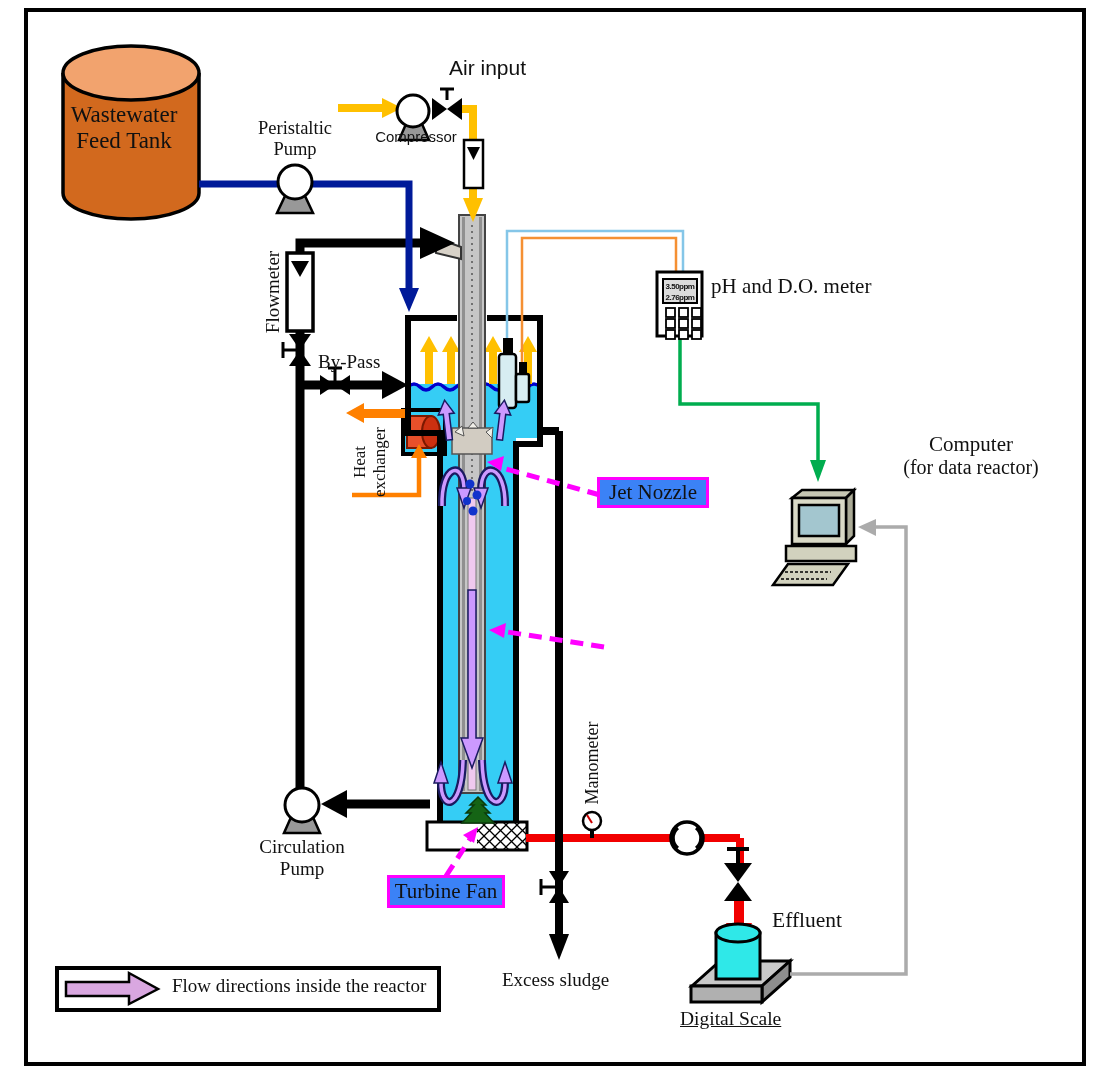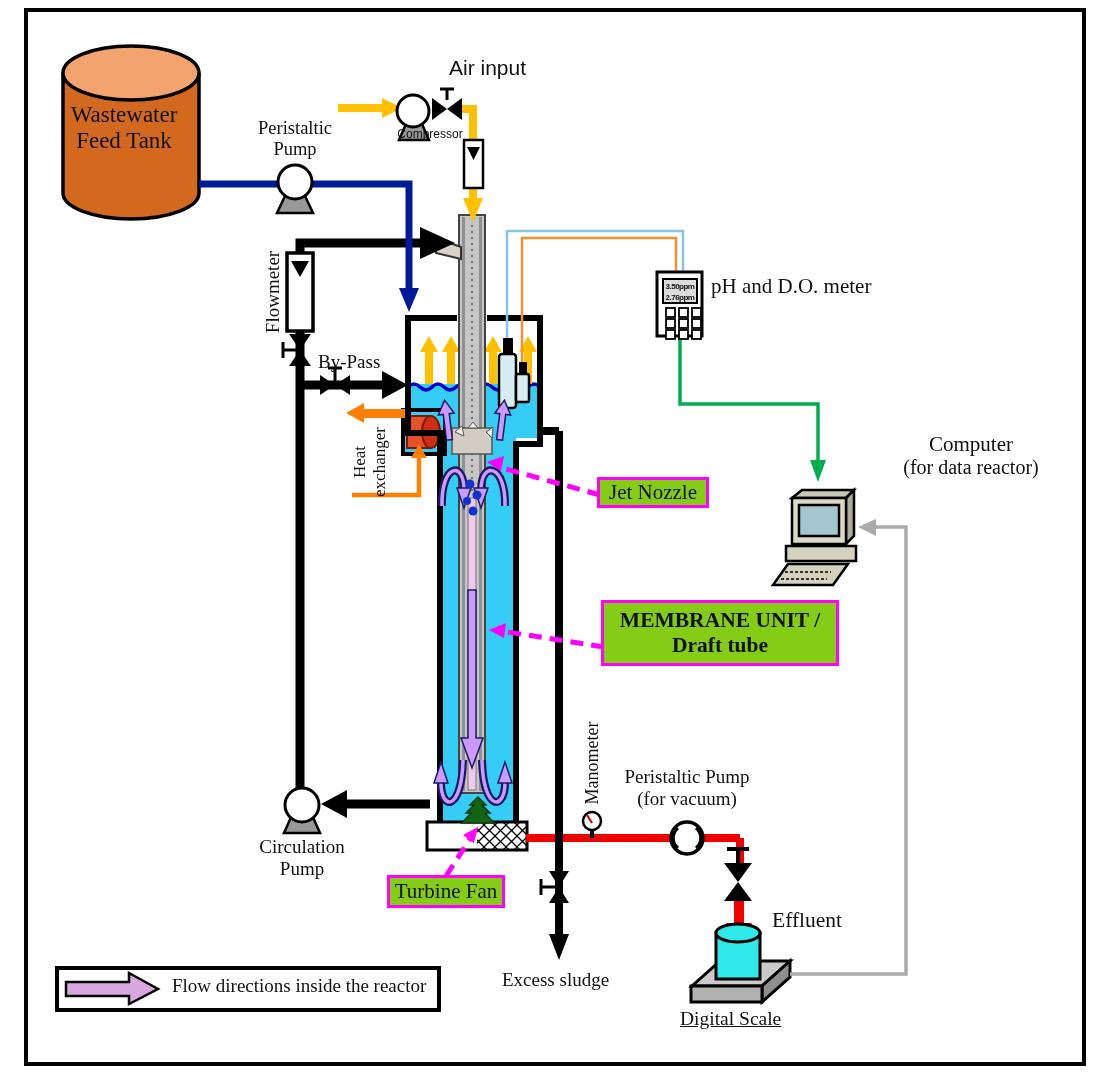--- a/index.html
+++ b/index.html
@@ -5,21 +5,21 @@
   html,body{margin:0;padding:0;background:#fff;}
   #canvas{position:relative;width:1105px;height:1074px;background:#fff;overflow:hidden;
           font-family:"Liberation Serif","DejaVu Serif",serif;color:#111;}
   #frame{position:absolute;left:24px;top:8px;width:1062px;height:1058px;
          border:4px solid #000;box-sizing:border-box;}
   svg.layer{position:absolute;left:0;top:0;}
   .lbl{position:absolute;white-space:nowrap;line-height:1.15;}
   .ctr{text-align:center;white-space:normal;}
   .sans{font-family:"Liberation Sans","DejaVu Sans",sans-serif;}
   .rot{transform:rotate(-90deg);transform-origin:center center;text-align:center;}
-  .magbox{position:absolute;border:3px solid #FF00FF;background:#84cc16;box-sizing:border-box;
+  .magbox{position:absolute;border:3px solid #FF00FF;background:#3b82f6;box-sizing:border-box;
           display:flex;align-items:center;justify-content:center;flex-direction:column;}
   .legendbox{position:absolute;left:55px;top:966px;width:386px;height:46px;
              border:4px solid #000;box-sizing:border-box;}
   .disp{position:absolute;left:663px;top:281px;width:34px;height:22px;
         font-family:"Liberation Sans",sans-serif;font-size:8px;font-weight:bold;
         line-height:11px;letter-spacing:-0.5px;text-align:center;border-radius:9px;}
 </style>
 </head>
 <body>
 
@@ -270,21 +270,21 @@
       <line x1="604" y1="647" x2="501" y2="631" stroke="#FF00FF" stroke-width="5" stroke-dasharray="13,8"></line>
       <polygon points="489,630 506,623 504,638" fill="#FF00FF"></polygon>
       <line x1="446" y1="876" x2="472" y2="836" stroke="#FF00FF" stroke-width="5" stroke-dasharray="13,8"></line>
       <polygon points="478,827 463,835 474,843" fill="#FF00FF"></polygon>
     </g>
 
     <polygon points="66,982 129,982 129,973 158,989 129,1004 129,996 66,996" fill="#D9A7E0" stroke="#000" stroke-width="2.5"></polygon>
   </svg>
 
   <div class="lbl sans" style="left:441px;top:56px;font-size:21px;margin-left:8px;">Air input</div>
-  <div class="lbl sans ctr" style="left:382px;top:128px;width:96px;font-size:12px;">Compressor</div>
+  <div class="lbl sans ctr" style="left:368px;top:128px;width:96px;font-size:15px;">Compressor</div>
 
   <div class="lbl ctr" style="left:240px;top:118px;width:110px;font-size:18.5px;">
     <span style="display:block">Peristaltic</span>
     <span style="display:block">Pump</span>
   </div>
 
   <div class="lbl ctr" style="left:64px;top:102px;width:120px;font-size:23px;">
     <span style="display:block">Wastewater</span>
     <span style="display:block">Feed Tank</span>
   </div>
@@ -295,24 +295,20 @@
 
   <div class="lbl rot ctr" style="left:320px;top:442px;width:100px;height:40px;font-size:17px;line-height:20px;">
     <span style="display:block">Heat</span>
     <span style="display:block">exchanger</span>
   </div>
 
   <div class="magbox" style="left:597px;top:477px;width:112px;height:31px;">
     <span style="font-size:21px;">Jet Nozzle</span>
   </div>
 
-  <div class="magbox" style="left:601px;top:600px;width:238px;height:66px;border-width:3.5px;">
-    <span style="font-size:21.5px;font-weight:bold;">MEMBRANE UNIT /</span>
-    <span style="font-size:21.5px;font-weight:bold;">Draft tube</span>
-  </div>
 
   <div class="magbox" style="left:387px;top:875px;width:118px;height:33px;">
     <span style="font-size:21px;">Turbine Fan</span>
   </div>
 
   <div class="lbl" style="left:711px;top:274px;font-size:21px;">pH and D.O. meter</div>
 
   <div class="disp">
     <span style="display:block">3.50ppm</span>
     <span style="display:block">2.76ppm</span>
@@ -323,24 +319,20 @@
     <span style="display:block;font-size:20px;">(for data reactor)</span>
   </div>
 
   <div class="lbl ctr" style="left:248px;top:836px;width:108px;font-size:19px;">
     <span style="display:block">Circulation</span>
     <span style="display:block">Pump</span>
   </div>
 
   <div class="lbl rot" style="left:542px;top:753px;width:100px;height:20px;font-size:18px;">Manometer</div>
 
-  <div class="lbl ctr" style="left:612px;top:766px;width:150px;font-size:19px;">
-    <span style="display:block">Peristaltic Pump</span>
-    <span style="display:block">(for vacuum)</span>
-  </div>
 
   <div class="lbl" style="left:502px;top:969px;font-size:19px;">Excess sludge</div>
 
   <div class="lbl" style="left:772px;top:908px;font-size:21.5px;">Effluent</div>
 
   <div class="lbl" style="left:680px;top:1008px;font-size:19.5px;text-decoration:underline;">Digital Scale</div>
 
   <div class="legendbox"></div>
   <div class="lbl" style="left:172px;top:975px;font-size:19px;">Flow directions inside the reactor</div>
 </div>

